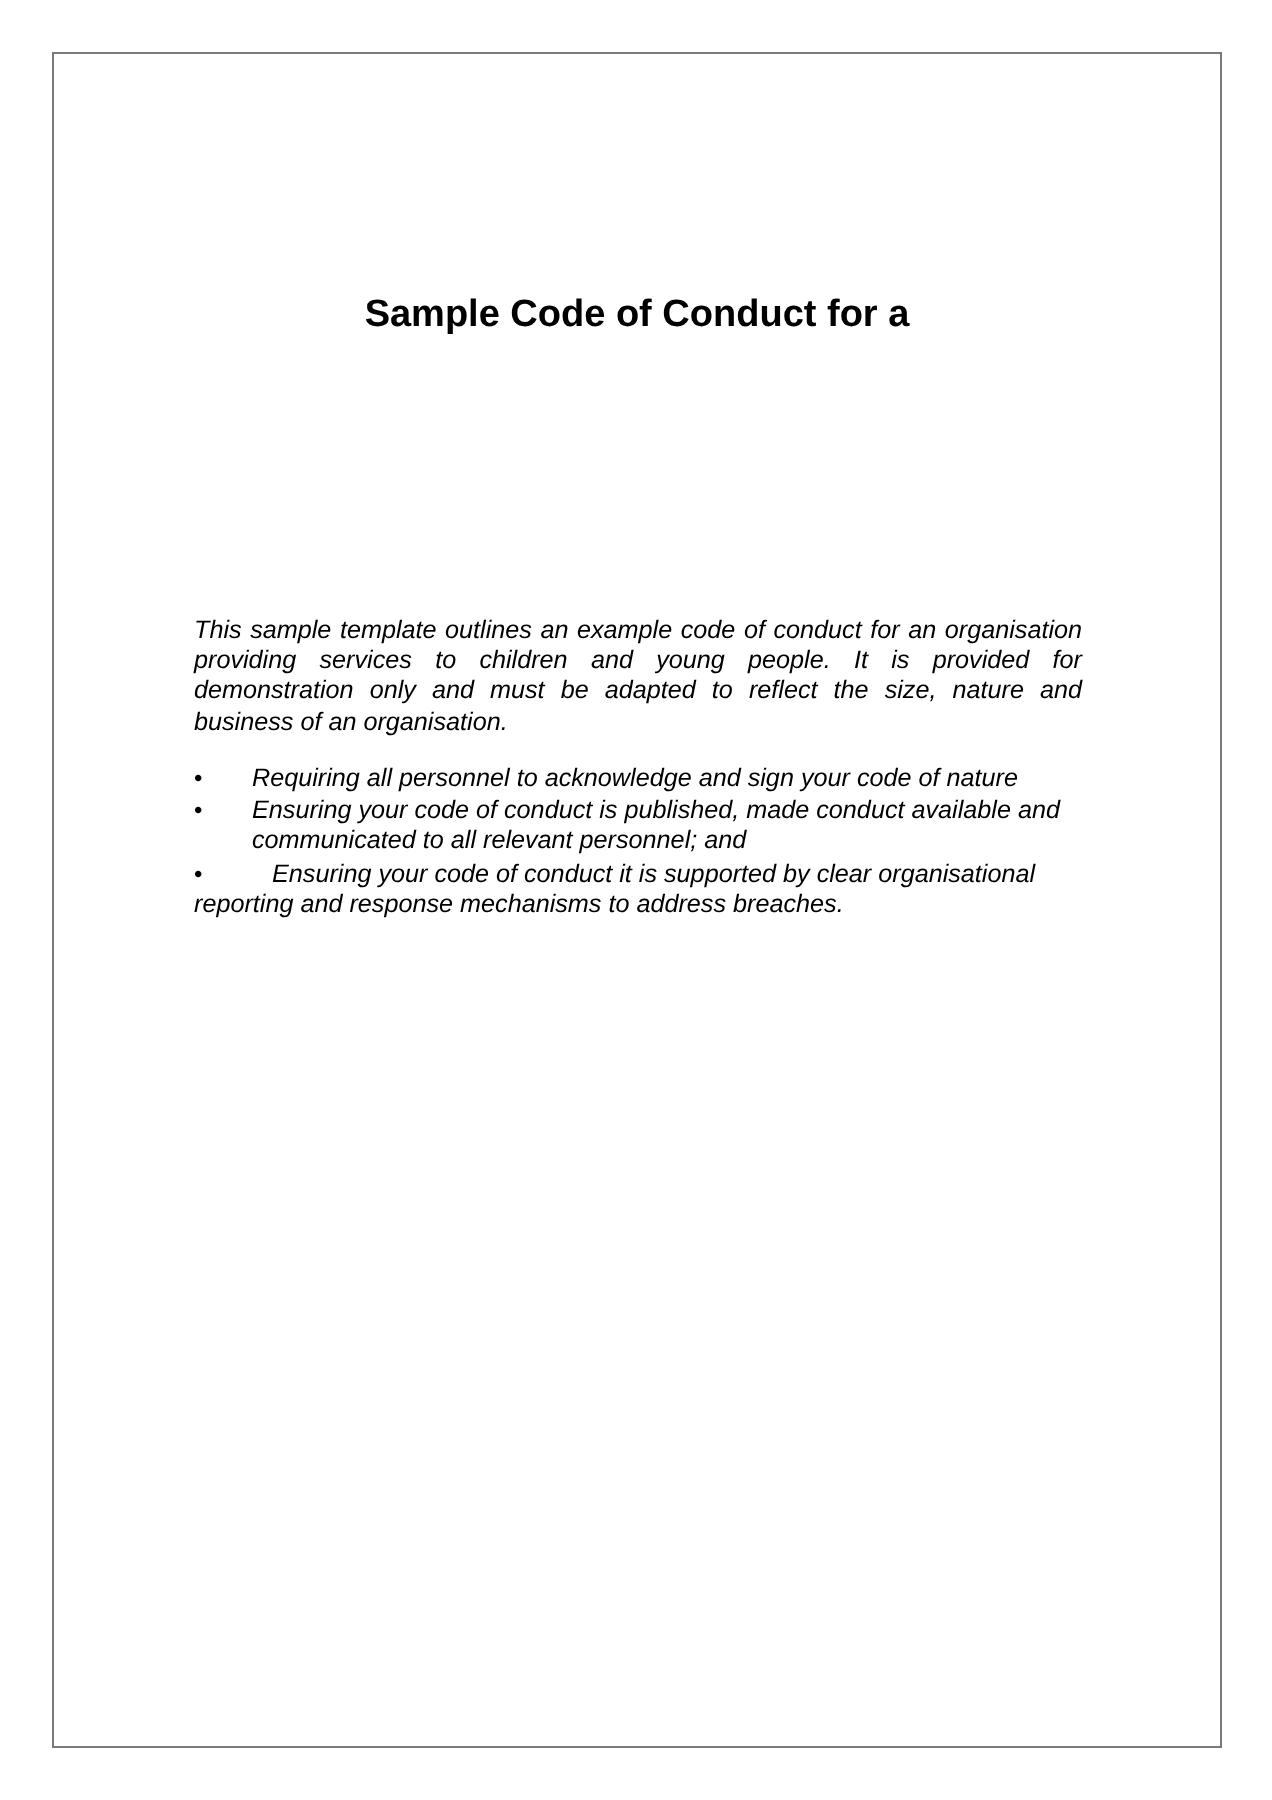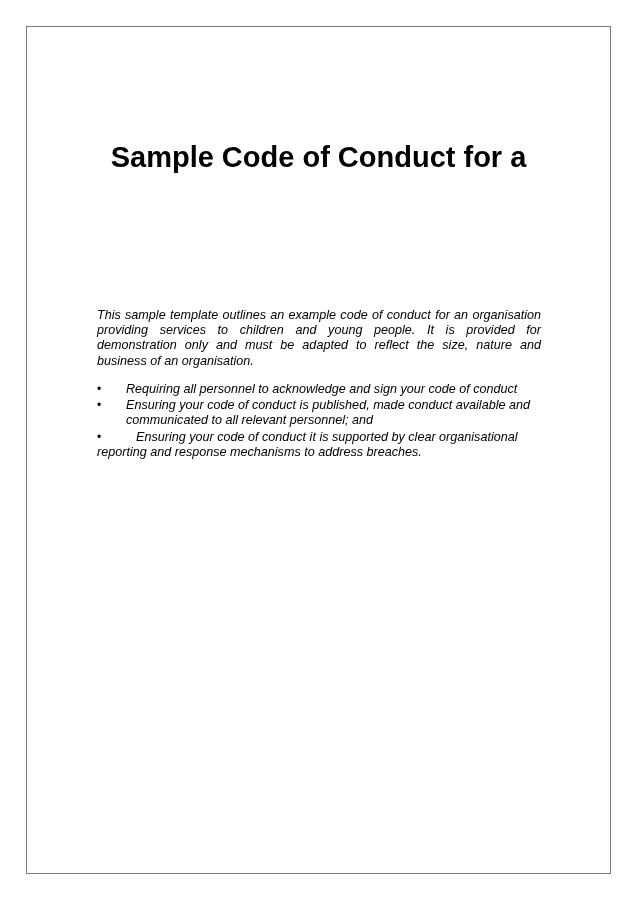--- a/index.html
+++ b/index.html
@@ -24,21 +24,21 @@
       border: 1.5px solid #7a7a7a;
       box-sizing: content-box;
     }
     .title {
       position: absolute;
       left: 26px;
       width: 585px;
       top: 142px;
       text-align: center;
       font-weight: bold;
-      font-size: 29px;
+      font-size: 19px;
       line-height: 31px;
     }
     .title span { display: block; }
     .body-text {
       position: absolute;
       left: 97px;
       width: 444px;
       font-style: italic;
       font-size: 12.6px;
       line-height: 15.2px;
@@ -82,21 +82,21 @@
   <span>Sample Code of Conduct for a</span>
 </h1>
 
 <div class="body-text para1">
   <p>This sample template outlines an example code of conduct for an organisation providing services to children and young people.  It is provided for demonstration only and must be adapted to reflect the size, nature and business of an organisation.</p>
 </div>
 
 <div class="body-text para2">
   <div class="bullet-row">
     <span class="bullet">•</span>
-    <span class="bullet-text">Requiring all personnel to acknowledge and sign your code of conduct</span>
+    <span class="bullet-text">Requiring all personnel to acknowledge and sign your code of nature</span>
   </div>
   <div class="bullet-row">
     <span class="bullet">•</span>
     <span class="bullet-text">Ensuring your code of conduct is published, made conduct available and communicated to all relevant personnel;  and</span>
   </div>
   <div class="bullet-row wrap-left">
     <span class="bullet">•</span><span class="bullet-text">Ensuring your code of conduct it is supported by clear organisational reporting and response mechanisms to address breaches.</span>
   </div>
 </div>
 

